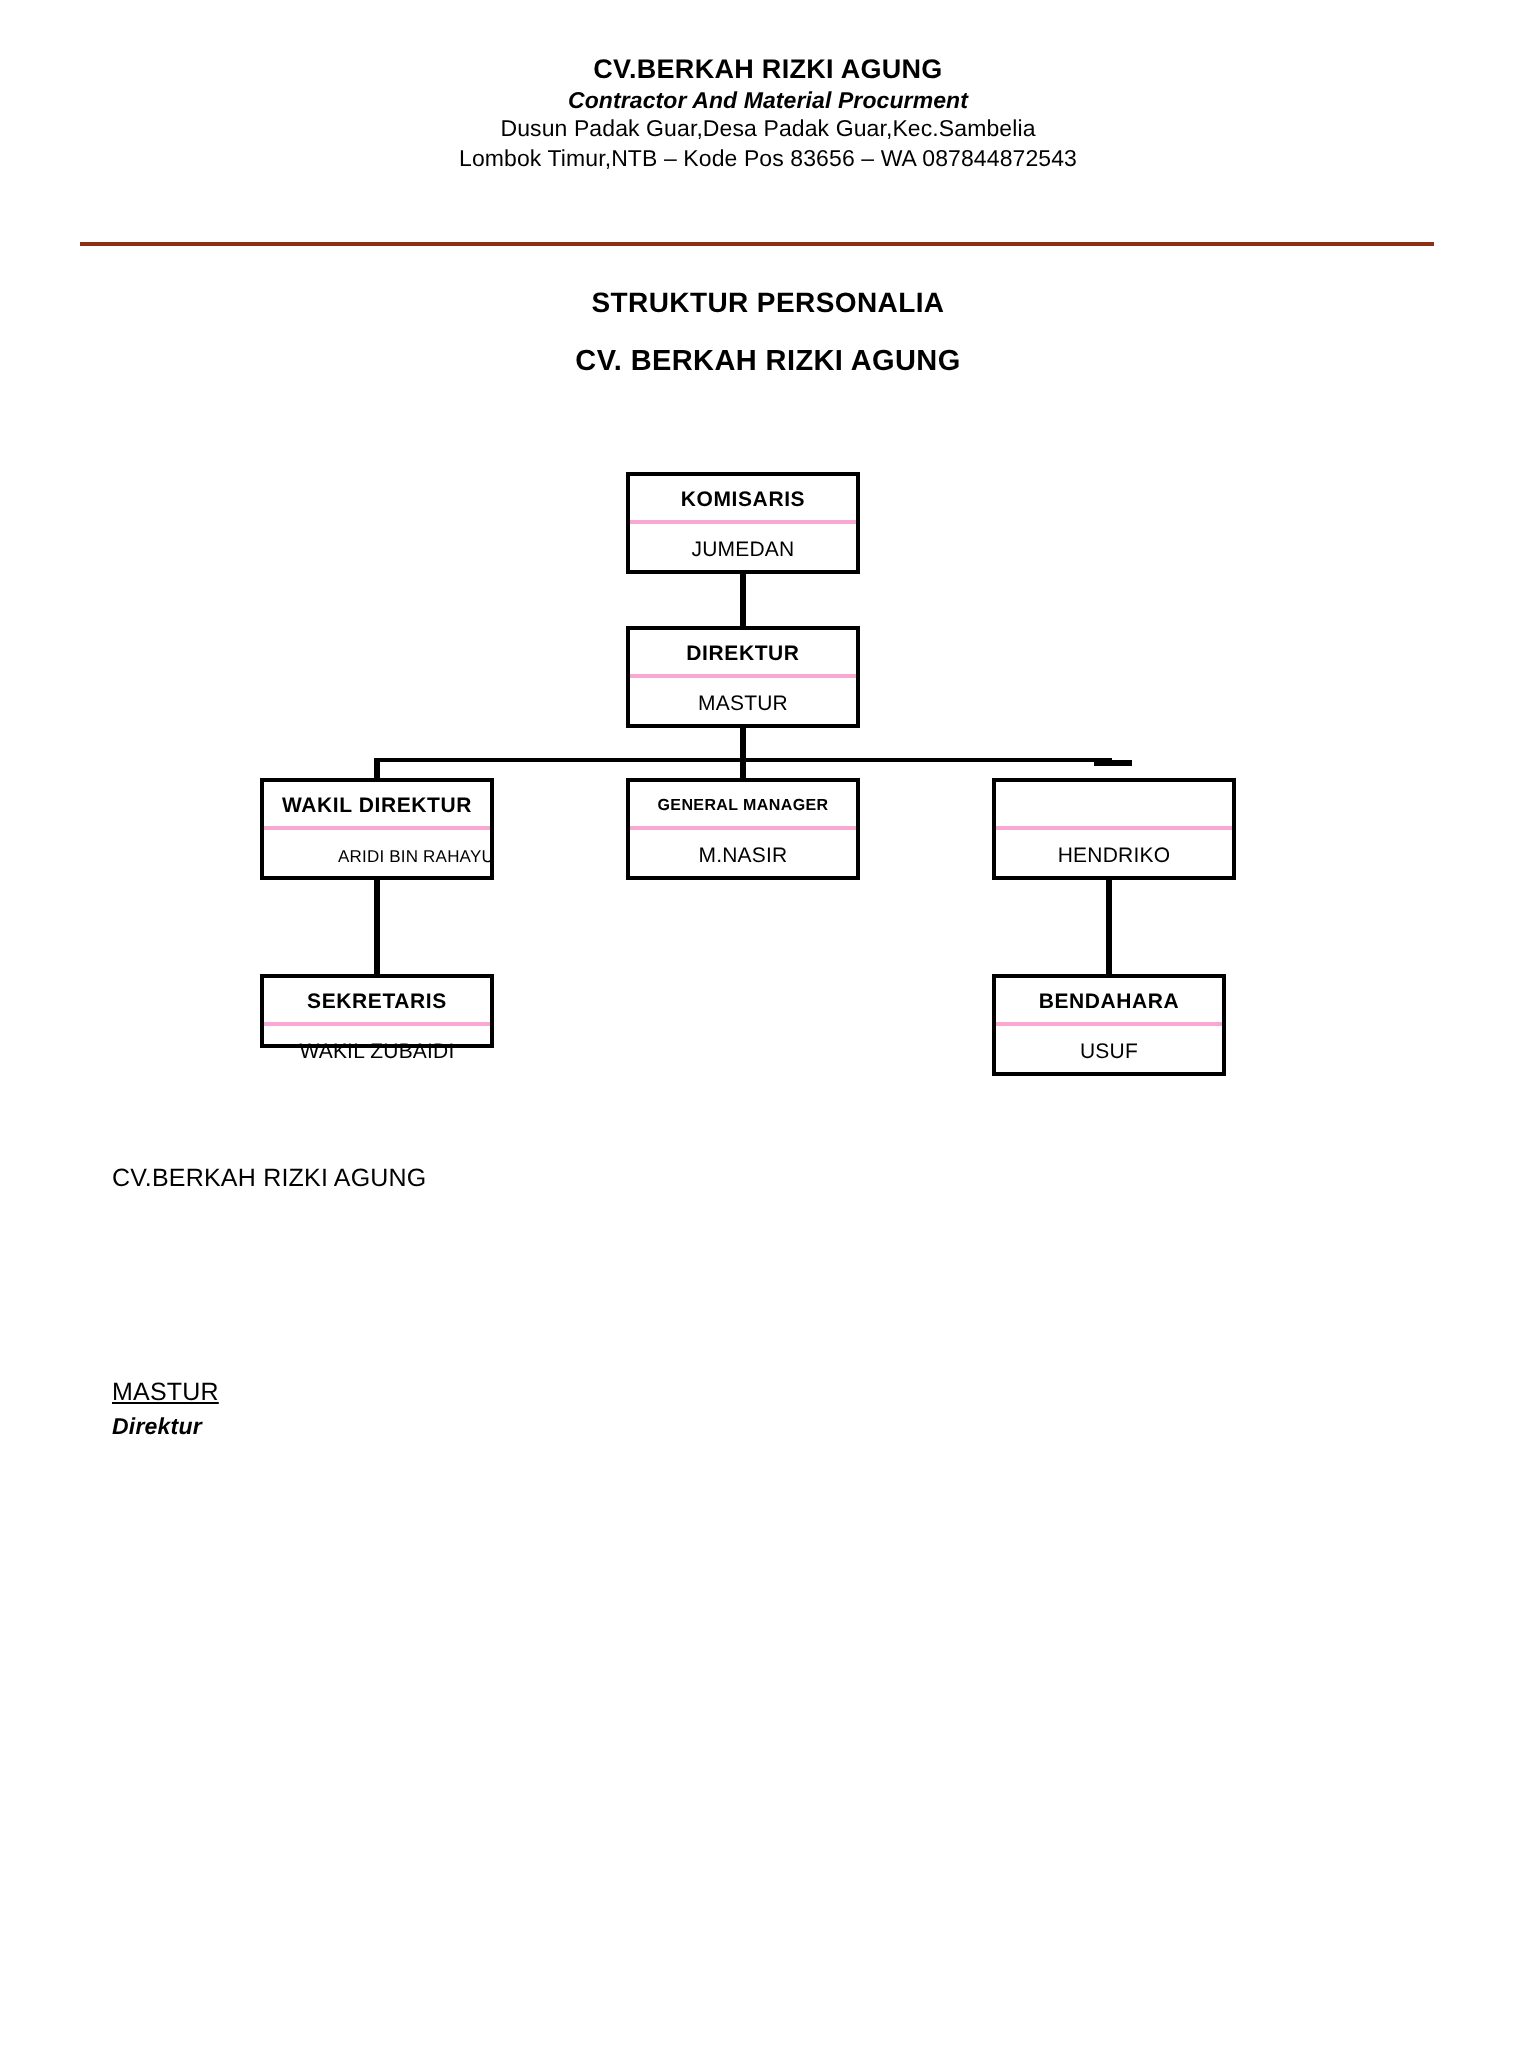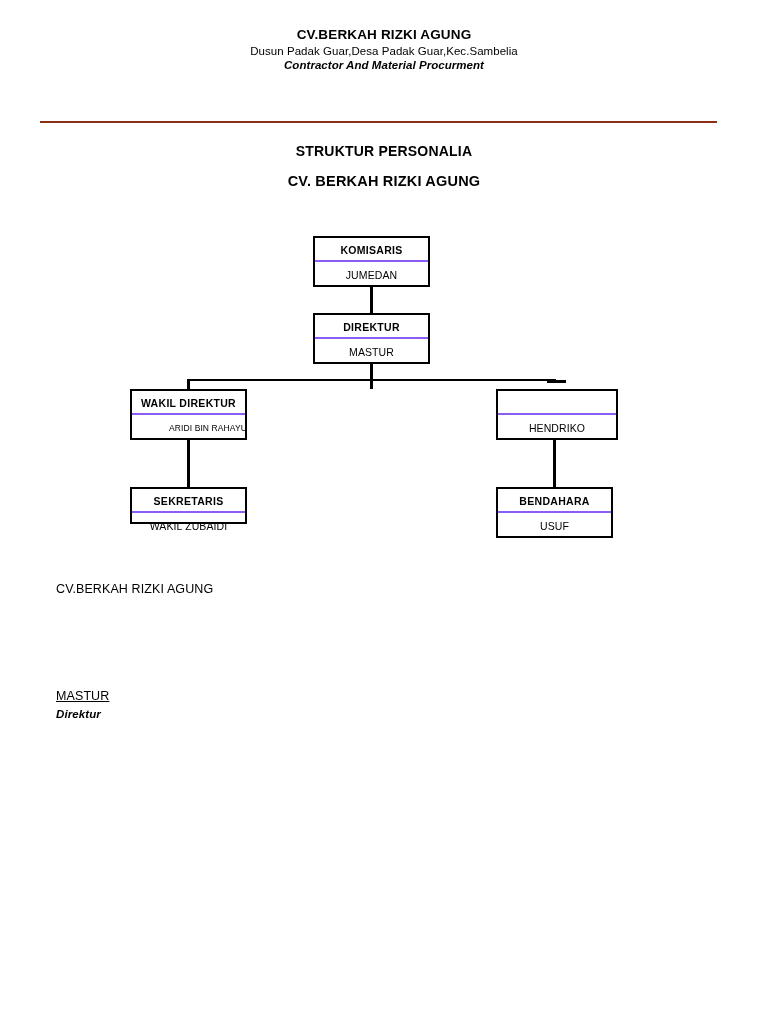--- a/index.html
+++ b/index.html
@@ -90,21 +90,21 @@
     box-sizing: border-box;
     z-index: 2;
   }
   .node-title {
     height: 24px;
     line-height: 24px;
     text-align: center;
     font-weight: bold;
     font-size: 10.5px;
     letter-spacing: 0.3px;
-    border-bottom: 2px solid #8b5cf6;
+    border-bottom: 2px solid #f9a8d4;
     box-sizing: border-box;
     white-space: nowrap;
     overflow: hidden;
   }
   .node-title.small {
     font-size: 8px;
     letter-spacing: 0.2px;
   }
   .node-name {
     height: 26px;
@@ -159,22 +159,23 @@
     font-style: italic;
     letter-spacing: 0.1px;
     white-space: nowrap;
   }
 </style>
 </head>
 <body>
 
 <div id="letterhead">
   <span class="lh-line" id="lh-company">CV.BERKAH RIZKI AGUNG</span>
+  <span class="lh-line" id="lh-tagline">Contractor And Material Procurment</span>
   <span class="lh-line" id="lh-address">Dusun Padak Guar,Desa Padak Guar,Kec.Sambelia</span>
-  <span class="lh-line" id="lh-tagline">Contractor And Material Procurment</span>
+  <span class="lh-line" id="lh-contact">Lombok Timur,NTB – Kode Pos 83656 – WA 087844872543</span>
 </div>
 
 <div id="header-rule"></div>
 
 <div id="doc-title-1">STRUKTUR PERSONALIA</div>
 <div id="doc-title-2">CV. BERKAH RIZKI AGUNG</div>
 
 <div id="org-chart">
 
   <div class="connector" style="left:370px; top:287px; width:3px; height:26px;"></div>
@@ -201,20 +202,24 @@
   <div class="node" style="left:313px; top:313px; width:117px; height:51px;">
     <div class="node-title">DIREKTUR</div>
     <div class="node-name">MASTUR</div>
   </div>
 
   <div class="node" style="left:130px; top:389px; width:117px; height:51px;">
     <div class="node-title">WAKIL DIREKTUR</div>
     <div class="node-name small">ARIDI BIN RAHAYU</div>
   </div>
 
+  <div class="node" style="left:313px; top:389px; width:117px; height:51px;">
+    <div class="node-title small">GENERAL MANAGER</div>
+    <div class="node-name">M.NASIR</div>
+  </div>
 
   <div class="node" style="left:496px; top:389px; width:122px; height:51px;">
     <div class="node-title"></div>
     <div class="node-name">HENDRIKO</div>
   </div>
 
   <div class="node" style="left:130px; top:487px; width:117px; height:37px;">
     <div class="node-title">SEKRETARIS</div>
     <div class="node-name">WAKIL ZUBAIDI</div>
   </div>

